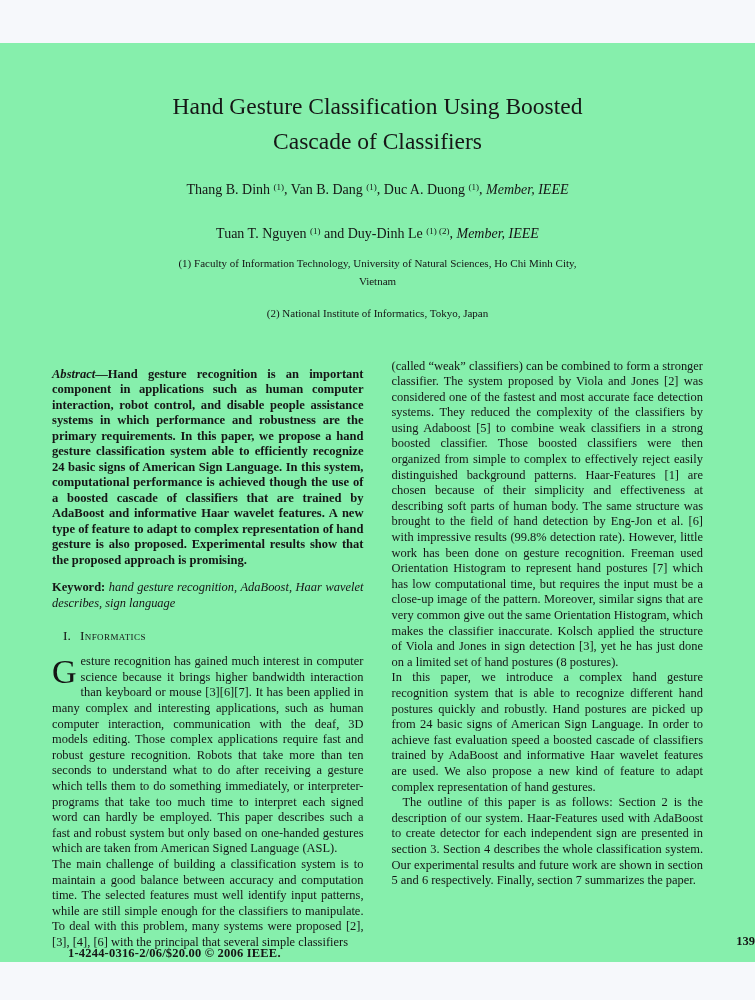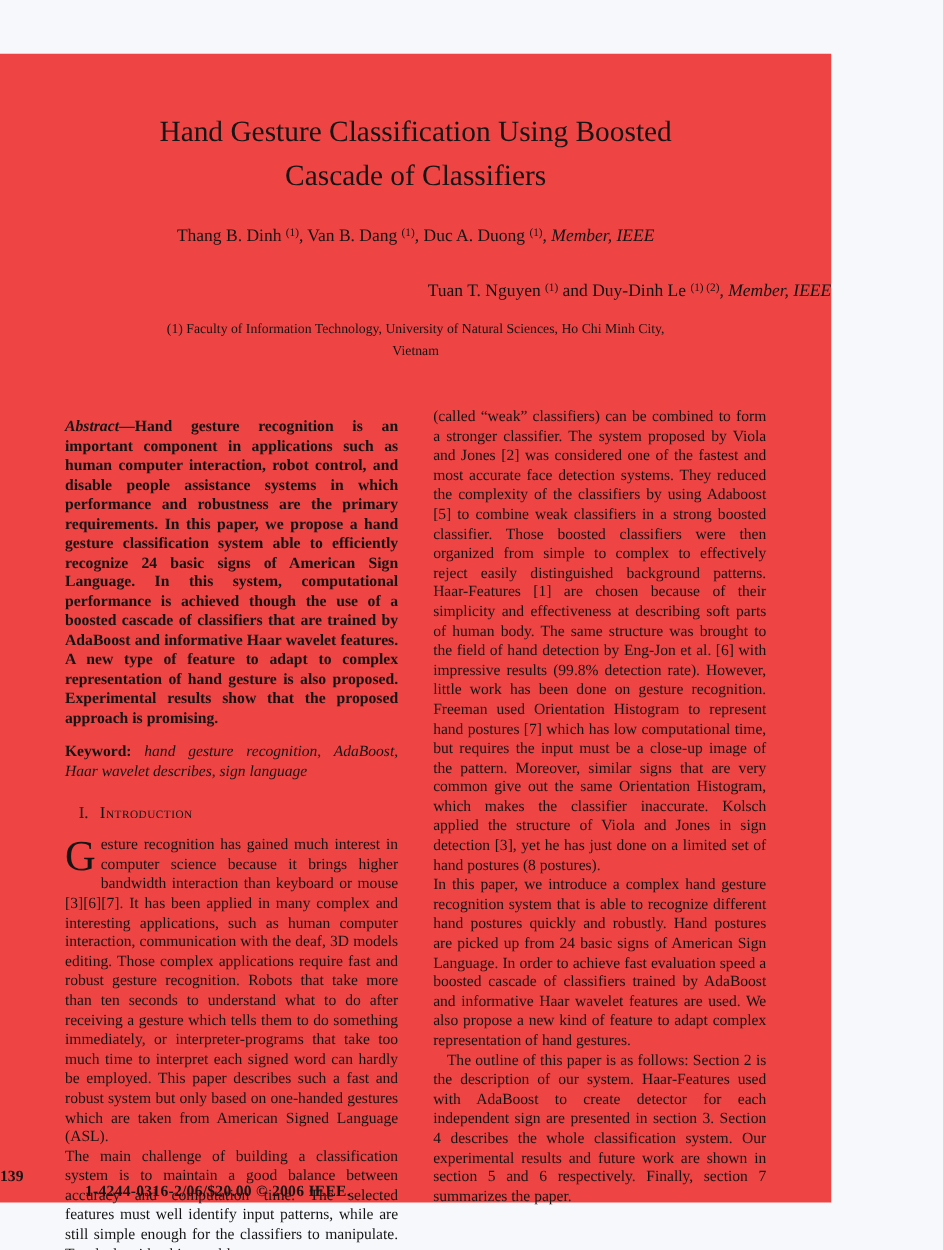--- a/index.html
+++ b/index.html
@@ -7,32 +7,32 @@
   body {
     width: 755px; height: 1000px;
     background: #f6f8fb;
     font-family: "Liberation Serif", "DejaVu Serif", serif;
     color: #151515;
     position: relative;
     overflow: hidden;
   }
   .sheet {
     position: absolute; top: 43px; left: 0;
-    width: 665px; height: 919px;
-    background: #ef4444;
+    width: 755px; height: 919px;
+    background: #86efac;
     padding-top: 46px;
   }
   .paper-title {
     margin: 0; text-align: center;
     font-size: 23.5px; line-height: 35px; font-weight: normal;
     color: #161616;
   }
   .authors-line { text-align: center; font-size: 14px; line-height: 17px; }
   .authors-line1 { margin-top: 22px; }
-  .authors-line2 { margin-top: 27px; text-align: right; }
+  .authors-line2 { margin-top: 27px; }
   .sup { font-size: 9px; position: relative; top: -4.5px; line-height: 0; }
   .italic { font-style: italic; }
   .affiliation { text-align: center; font-size: 11px; line-height: 17.5px; }
   .affiliation-1 { margin-top: 13px; }
   .affiliation-2 { margin-top: 15px; }
   .columns {
     margin-top: 36px;
     display: flex; gap: 28px;
     padding: 0 52px;
   }
@@ -60,45 +60,46 @@
     font-size: 34px; line-height: 1;
     height: 34px; margin: 1px 4px 0 0;
   }
   .indent { text-indent: 11px; }
   .copyright {
     position: absolute; left: 68px; top: 946px;
     font-size: 12.5px; font-weight: bold; letter-spacing: 0.2px;
   }
   .page-number {
     position: absolute; top: 934px; left: 0; width: 755px;
-    text-align: left; font-size: 12.5px; font-weight: bold;
+    text-align: right; font-size: 12.5px; font-weight: bold;
   }
 </style>
 </head>
 <body>
 
 <div class="sheet">
 
   <h1 class="paper-title"><span>Hand Gesture Classification Using Boosted</span><br><span>Cascade of Classifiers</span></h1>
 
   <div class="authors-line authors-line1"><span>Thang B. Dinh</span> <span class="sup">(1)</span><span>, </span><span>Van B. Dang</span> <span class="sup">(1)</span><span>, </span><span>Duc A. Duong</span> <span class="sup">(1)</span><span>, </span><span class="italic">Member, IEEE</span></div>
 
   <div class="authors-line authors-line2"><span>Tuan T. Nguyen</span> <span class="sup">(1)</span><span> and </span><span>Duy-Dinh Le</span> <span class="sup">(1) (2)</span><span>, </span><span class="italic">Member, IEEE</span></div>
 
   <div class="affiliation affiliation-1"><span>(1)   Faculty of Information Technology, University of Natural Sciences, Ho Chi Minh City,</span><br><span>Vietnam</span></div>
 
+  <div class="affiliation affiliation-2"><span>(2)  National Institute of Informatics, Tokyo, Japan</span></div>
 
   <div class="columns">
 
     <div class="column">
       <p class="para abstract-block"><span class="abstract-label">Abstract</span><span>—Hand gesture recognition is an important component in applications such as human computer interaction, robot control, and disable people assistance systems in which performance and robustness are the primary requirements. In this paper, we propose a hand gesture classification system able to efficiently recognize 24 basic signs of American Sign Language. In this system, computational performance is achieved though the use of a boosted cascade of classifiers that are trained by AdaBoost and informative Haar wavelet features. A new type of feature to adapt to complex representation of hand gesture is also proposed. Experimental results show that the proposed approach is promising.</span></p>
 
       <p class="para keyword-block"><span class="keyword-label">Keyword:</span><span class="keyword-text"> hand gesture recognition, AdaBoost, Haar wavelet describes, sign language</span></p>
 
-      <div class="section-heading"><span class="section-number">I.</span><span class="sc">Introduction</span></div>
+      <div class="section-heading"><span class="section-number">I.</span><span class="sc">Informatics</span></div>
 
       <p class="para intro-first"><span class="dropcap">G</span><span>esture recognition has gained much interest in computer science because it brings higher bandwidth interaction than keyboard or mouse [3][6][7]. It has been applied in many complex and interesting applications, such as human computer interaction, communication with the deaf, 3D models editing. Those complex applications require fast and robust gesture recognition. Robots that take more than ten seconds to understand what to do after receiving a gesture which tells them to do something immediately, or interpreter-programs that take too much time to interpret each signed word can hardly be employed. This paper describes such a fast and robust system but only based on one-handed gestures which are taken from American Signed Language (ASL).</span></p>
 
       <p class="para"><span>The main challenge of building a classification system is to maintain a good balance between accuracy and computation time. The selected features must well identify input patterns, while are still simple enough for the classifiers to manipulate. To deal with this problem, many systems were proposed [2], [3], [4], [6] with the principal that several simple classifiers</span></p>
     </div>
 
     <div class="column">
       <p class="para"><span>(called “weak” classifiers) can be combined to form a stronger classifier. The system proposed by Viola and Jones [2] was considered one of the fastest and most accurate face detection systems. They reduced the complexity of the classifiers by using Adaboost [5] to combine weak classifiers in a strong boosted classifier. Those boosted classifiers were then organized from simple to complex to effectively reject easily distinguished background patterns. Haar-Features [1] are chosen because of their simplicity and effectiveness at describing soft parts of human body. The same structure was brought to the field of hand detection by Eng-Jon et al. [6] with impressive results (99.8% detection rate). However, little work has been done on gesture recognition. Freeman used Orientation Histogram to represent hand postures [7] which has low computational time, but requires the input must be a close-up image of the pattern. Moreover, similar signs that are very common give out the same Orientation Histogram, which makes the classifier inaccurate. Kolsch applied the structure of Viola and Jones in sign detection [3], yet he has just done on a limited set of hand postures (8 postures).</span></p>
       <p class="para"><span>In this paper, we introduce a complex hand gesture recognition system that is able to recognize different hand postures quickly and robustly. Hand postures are picked up from 24 basic signs of American Sign Language. In order to achieve fast evaluation speed a boosted cascade of classifiers trained by AdaBoost and informative Haar wavelet features are used. We also propose a new kind of feature to adapt complex representation of hand gestures.</span></p>
       <p class="para indent"><span>The outline of this paper is as follows: Section 2 is the description of our system. Haar-Features used with AdaBoost to create detector for each independent sign are presented in section 3. Section 4 describes the whole classification system. Our experimental results and future work are shown in section 5 and 6 respectively. Finally, section 7 summarizes the paper.</span></p>

